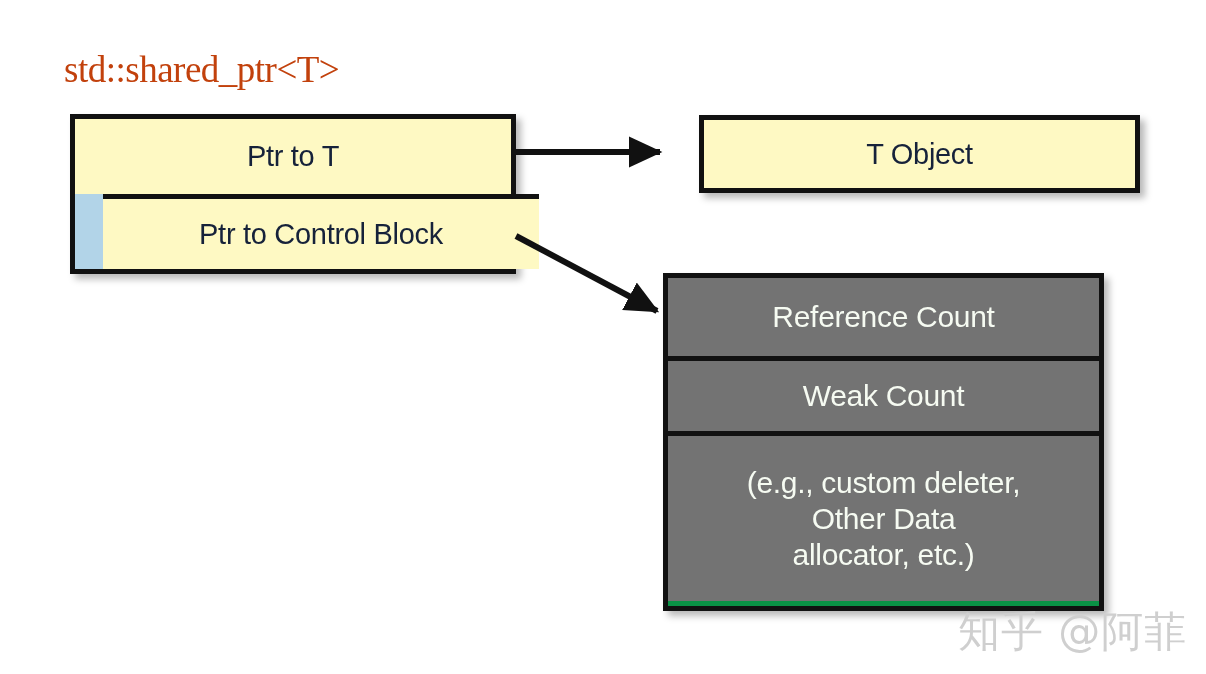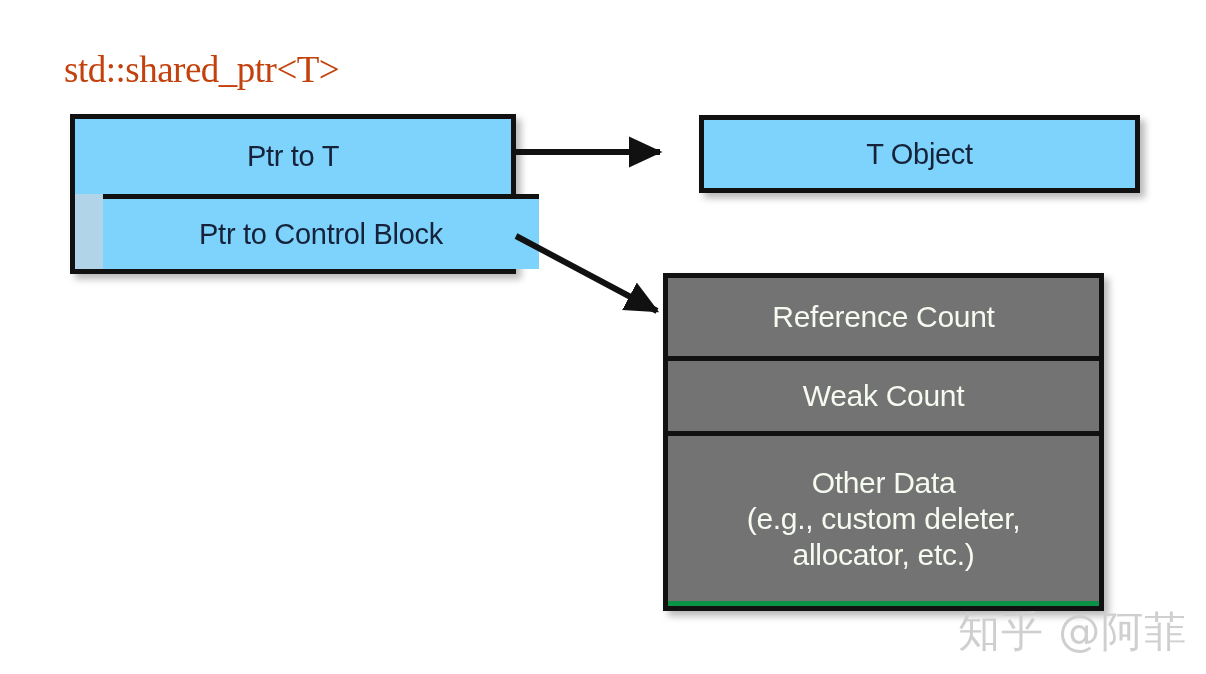--- a/index.html
+++ b/index.html
@@ -45,21 +45,21 @@
     justify-content: center;
     text-align: center;
     width: 100%;
   }
 
   
   .blue-box {
     background: #b2d4e8;
   }
   .cell-blue {
-    background: #7dd3fc;
+    background: #fef9c3;
     color: #16223a;
     font-family: "Liberation Sans", sans-serif;
     font-size: 29px;
     font-weight: 400;
     letter-spacing: -0.3px;
   }
   .cell-divider-blue {
     border-top: 5px solid #111111;
     margin-left: 28px;
   }
@@ -154,22 +154,22 @@
 
   <div class="box blue-box" id="t-object-box">
     <div class="cell cell-blue">T Object</div>
   </div>
 
 
   <div class="box" id="control-block-box">
     <div class="cell cell-green" id="cell-reference-count">Reference Count</div>
     <div class="cell cell-green cell-divider-green" id="cell-weak-count">Weak Count</div>
     <div class="cell cell-green cell-divider-green" id="cell-other-data">
+      <span>(e.g., custom deleter,</span>
       <span>Other Data</span>
-      <span>(e.g., custom deleter,</span>
       <span>allocator, etc.)</span>
     </div>
   </div>
 
   <svg class="arrow-svg" viewBox="0 0 1206 674">
     <defs>
       <marker id="arrowhead" markerWidth="6" markerHeight="6" refX="5.2" refY="3" orient="auto" markerUnits="strokeWidth">
         <path d="M0,0.4 L5.6,3 L0,5.6 Z" fill="#111111"></path>
       </marker>
     </defs>

